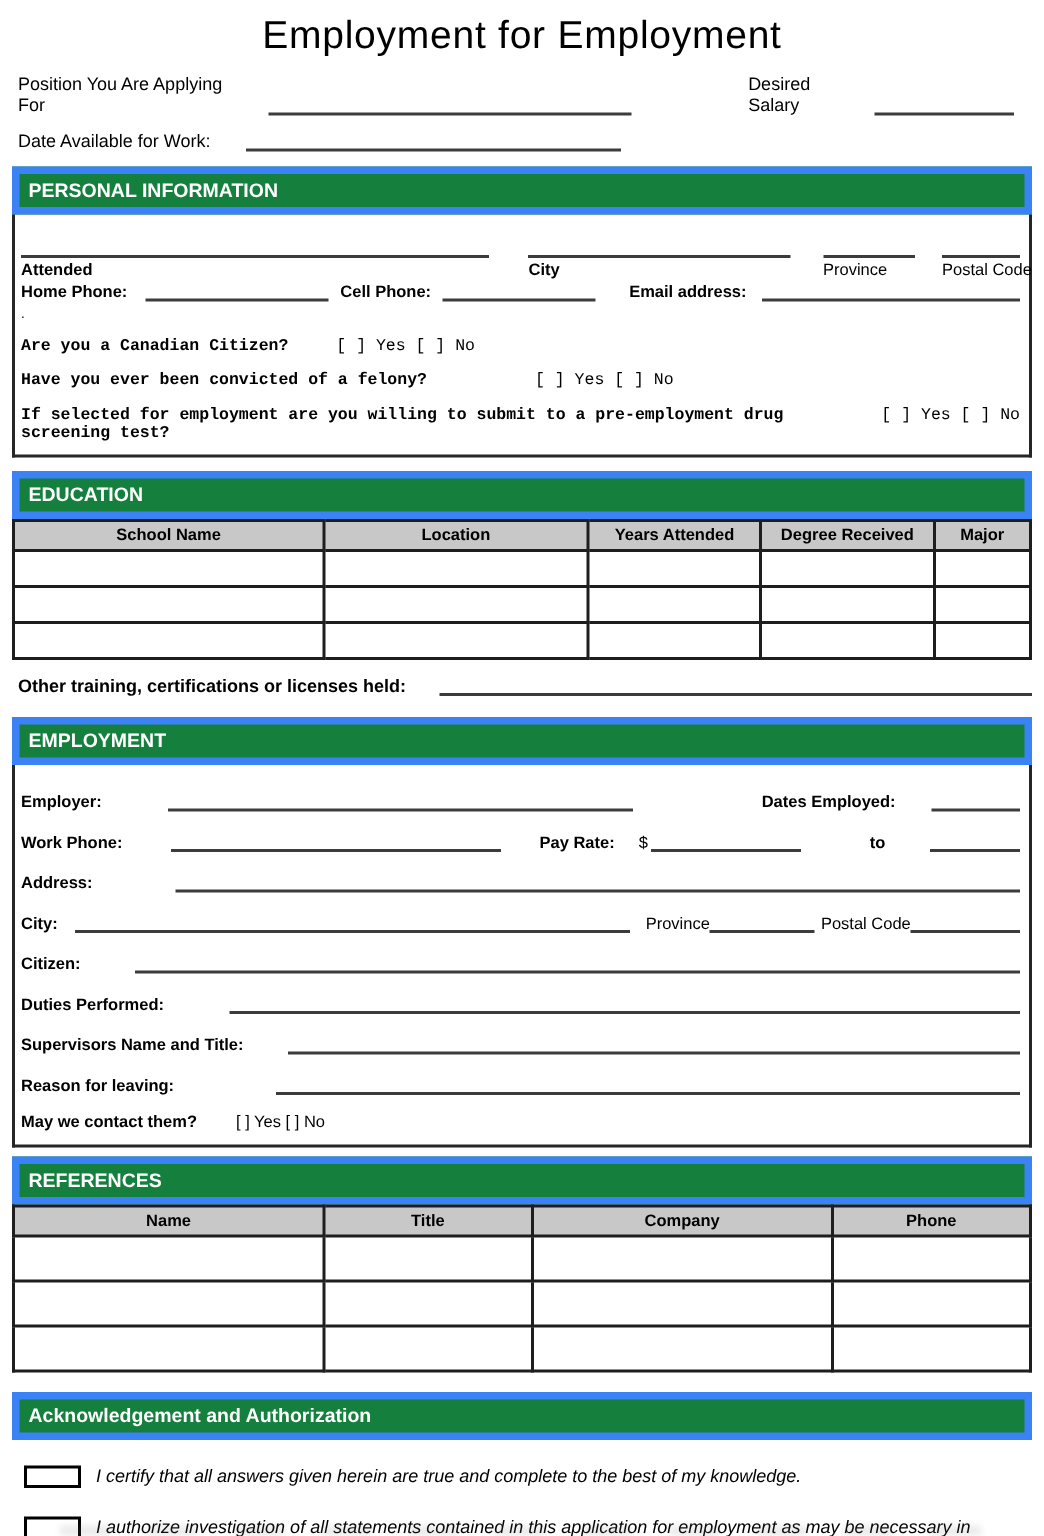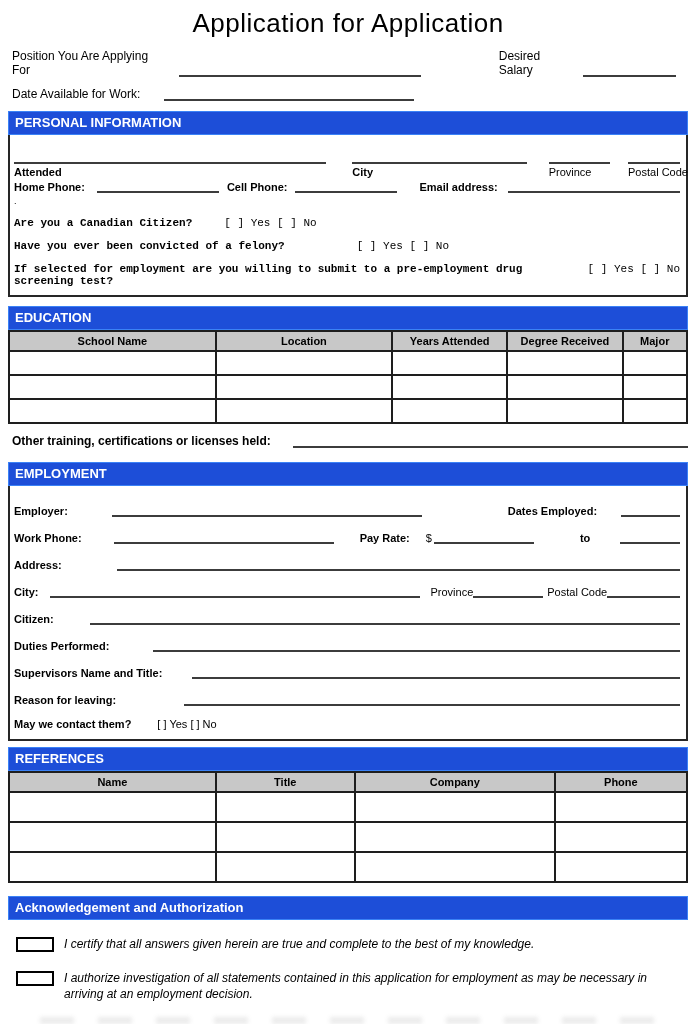--- a/index.html
+++ b/index.html
@@ -9,22 +9,22 @@
     font-family:"Liberation Sans", sans-serif; position:relative; overflow:hidden;
   }
   .inner { padding:0 8px; }
   .title { text-align:center; font-size:26px; letter-spacing:0.5px; padding-top:8px; margin-bottom:10px; }
 
   .toprow { display:flex; align-items:flex-end; font-size:12px; margin:0 12px 10px 4px; }
   .line { border-bottom:2px solid #3c3c3c; height:13px; }
   .sp { display:inline-block; }
 
   .bar {
-    background:#1d4ed8; color:#fff; font-weight:bold; font-size:13px;
-    padding:3px 6px 4px; margin:0; border:1px solid #3b82f6;
+    background:#15803d; color:#fff; font-weight:bold; font-size:13px;
+    padding:3px 6px 4px; margin:0; border:5px solid #3b82f6;
   }
   .box { border:2px solid #262626; border-top:none; padding:4px 6px 4px 4px; }
 
   .lbl { font-weight:bold; font-size:11px; }
   .reg { font-size:11px; font-weight:normal; }
 
   .cols { display:flex; margin-top:12px; }
   .col .line { margin-bottom:2px; }
 
   .inlinerow { display:flex; align-items:flex-end; margin-top:2px; }
@@ -51,21 +51,21 @@
     background:repeating-linear-gradient(90deg,#777 0 34px,transparent 34px 58px);
     filter:blur(2px);
   }
 </style>
 </head>
 <body>
 
 <div class="page">
   <div class="inner">
 
-    <div class="title">Application for Application</div>
+    <div class="title">Employment for Employment</div>
 
     <div class="toprow">
       <span class="reg" style="font-size:12px;">Position You Are Applying For</span>
       <span class="line sp" style="width:250px; margin-left:14px;"></span>
       <span class="reg" style="font-size:12px; margin-left:78px;">Desired Salary</span>
       <span class="line sp" style="width:96px; margin-left:8px;"></span>
     </div>
 
     <div class="toprow">
       <span class="reg" style="font-size:12px;">Date Available for Work:</span>

